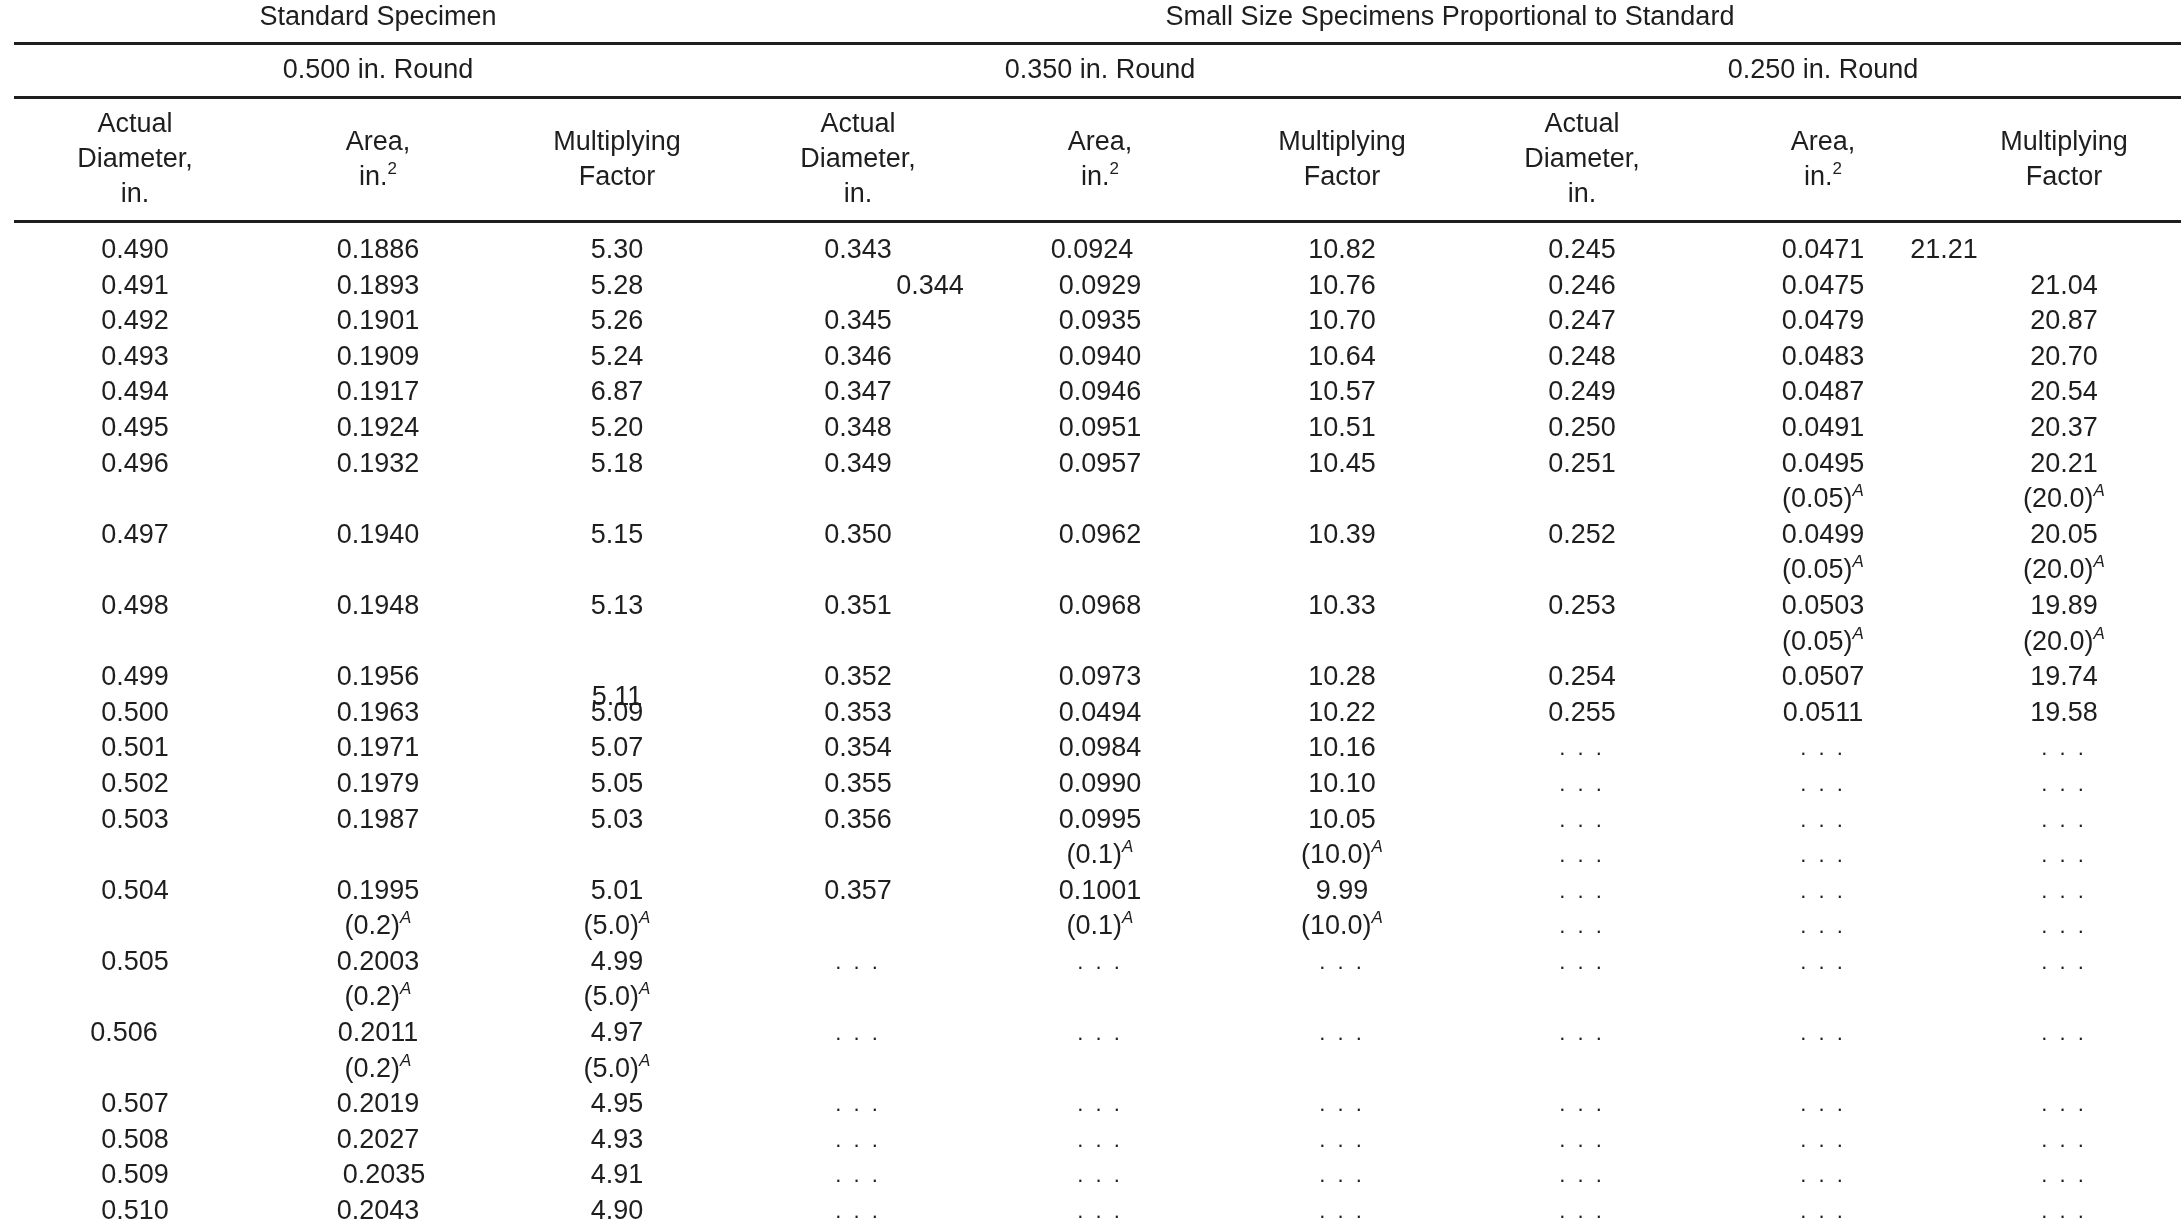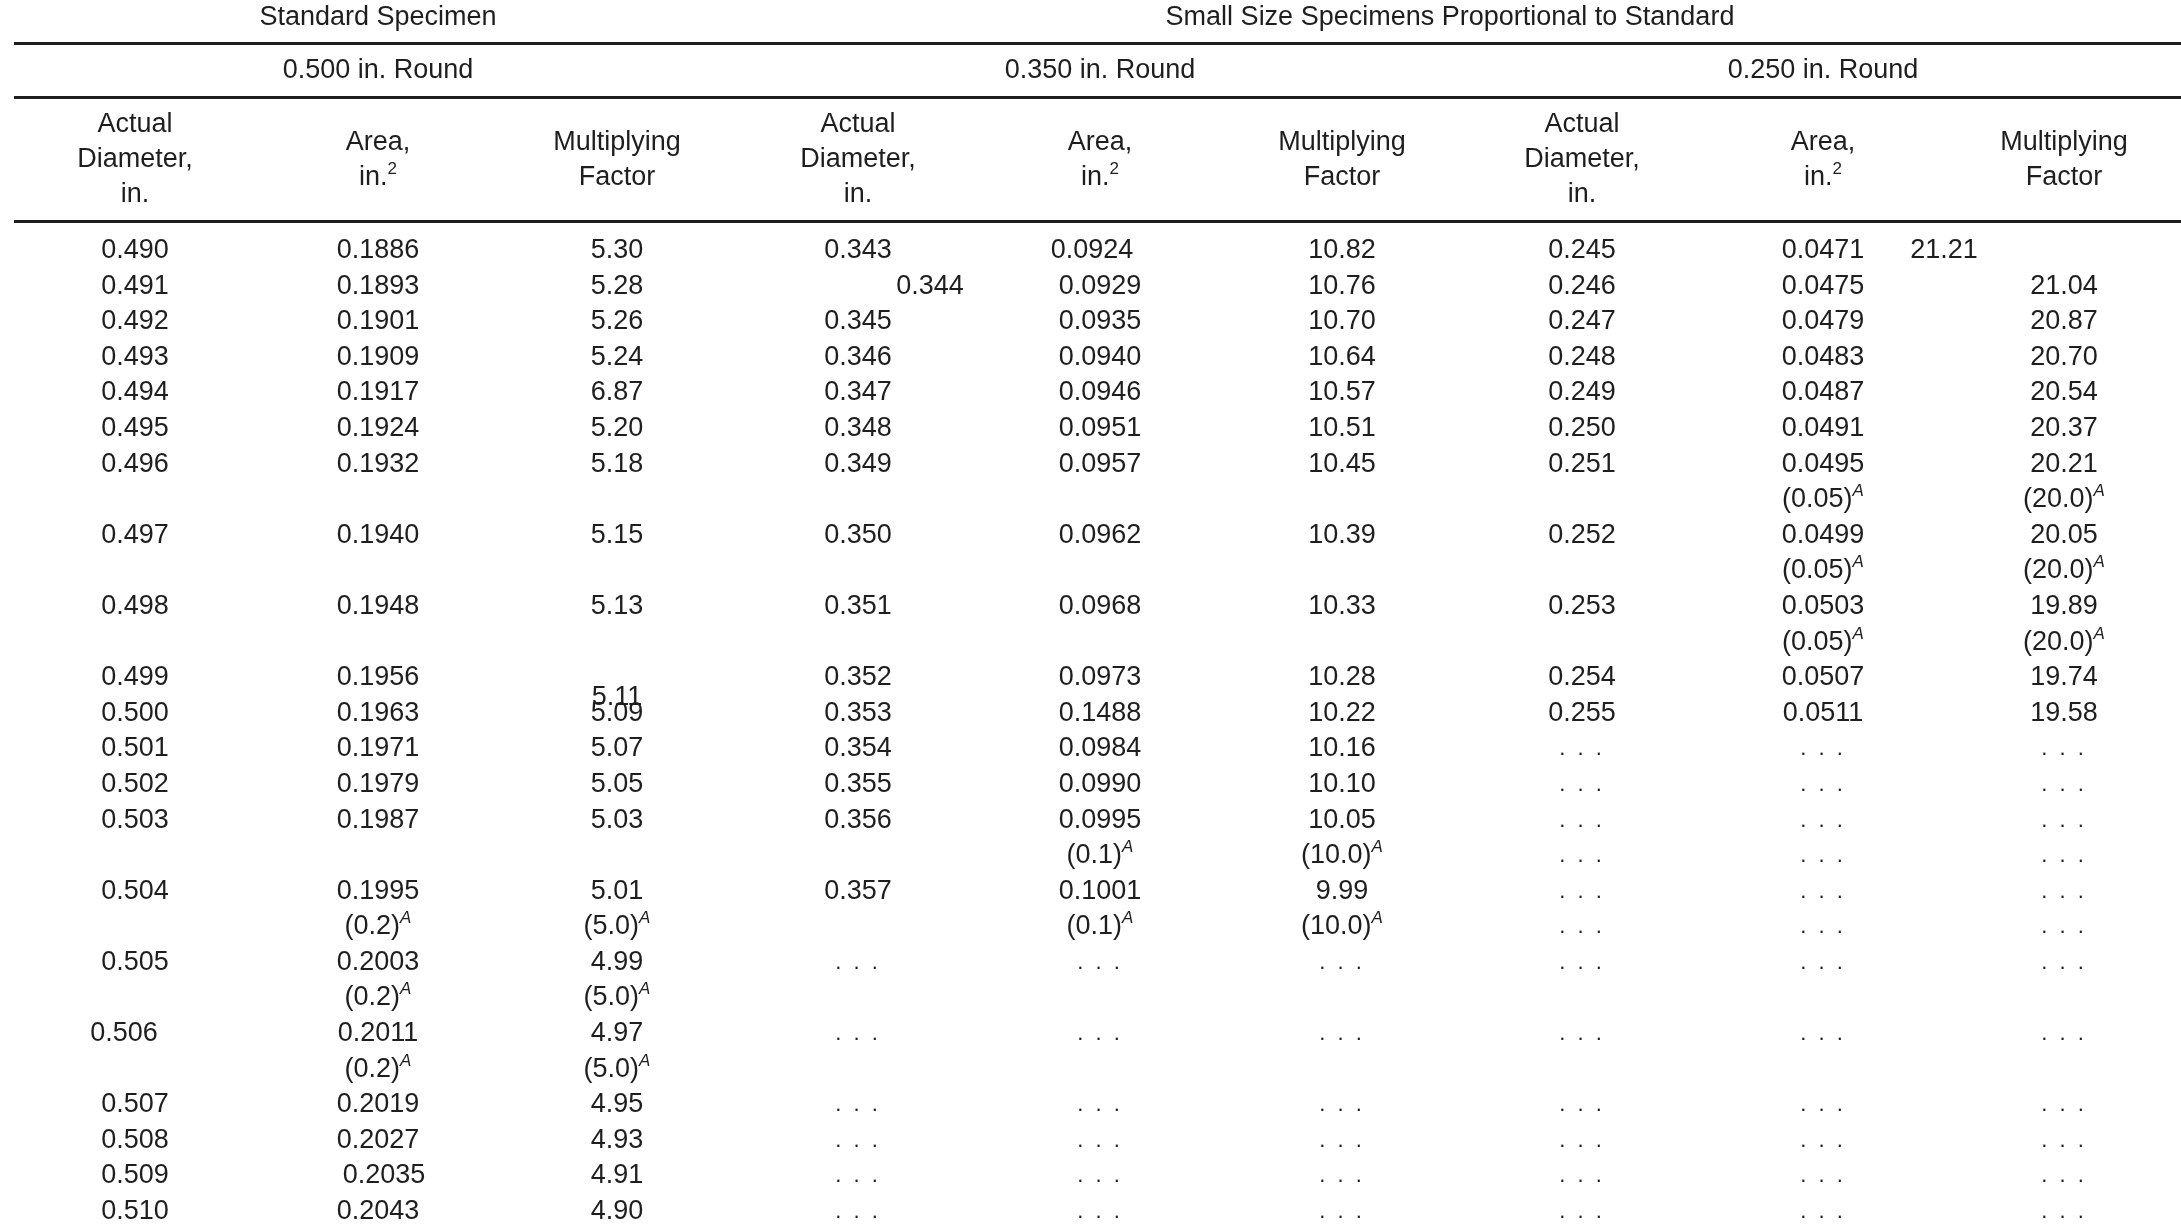--- a/index.html
+++ b/index.html
@@ -386,21 +386,21 @@
         <div class="cell" style="left: 378px;">
           <span class="line">0.1963</span>
         </div>
         <div class="cell" style="left: 617px;">
           <span class="line">5.09</span>
         </div>
         <div class="cell" style="left: 858px;">
           <span class="line">0.353</span>
         </div>
         <div class="cell" style="left: 1100px;">
-          <span class="line">0.1488</span>
+          <span class="line">0.0494</span>
         </div>
         <div class="cell" style="left: 1342px;">
           <span class="line">10.22</span>
         </div>
         <div class="cell" style="left: 1582px;">
           <span class="line">0.255</span>
         </div>
         <div class="cell" style="left: 1823px;">
           <span class="line">0.0511</span>
         </div>

